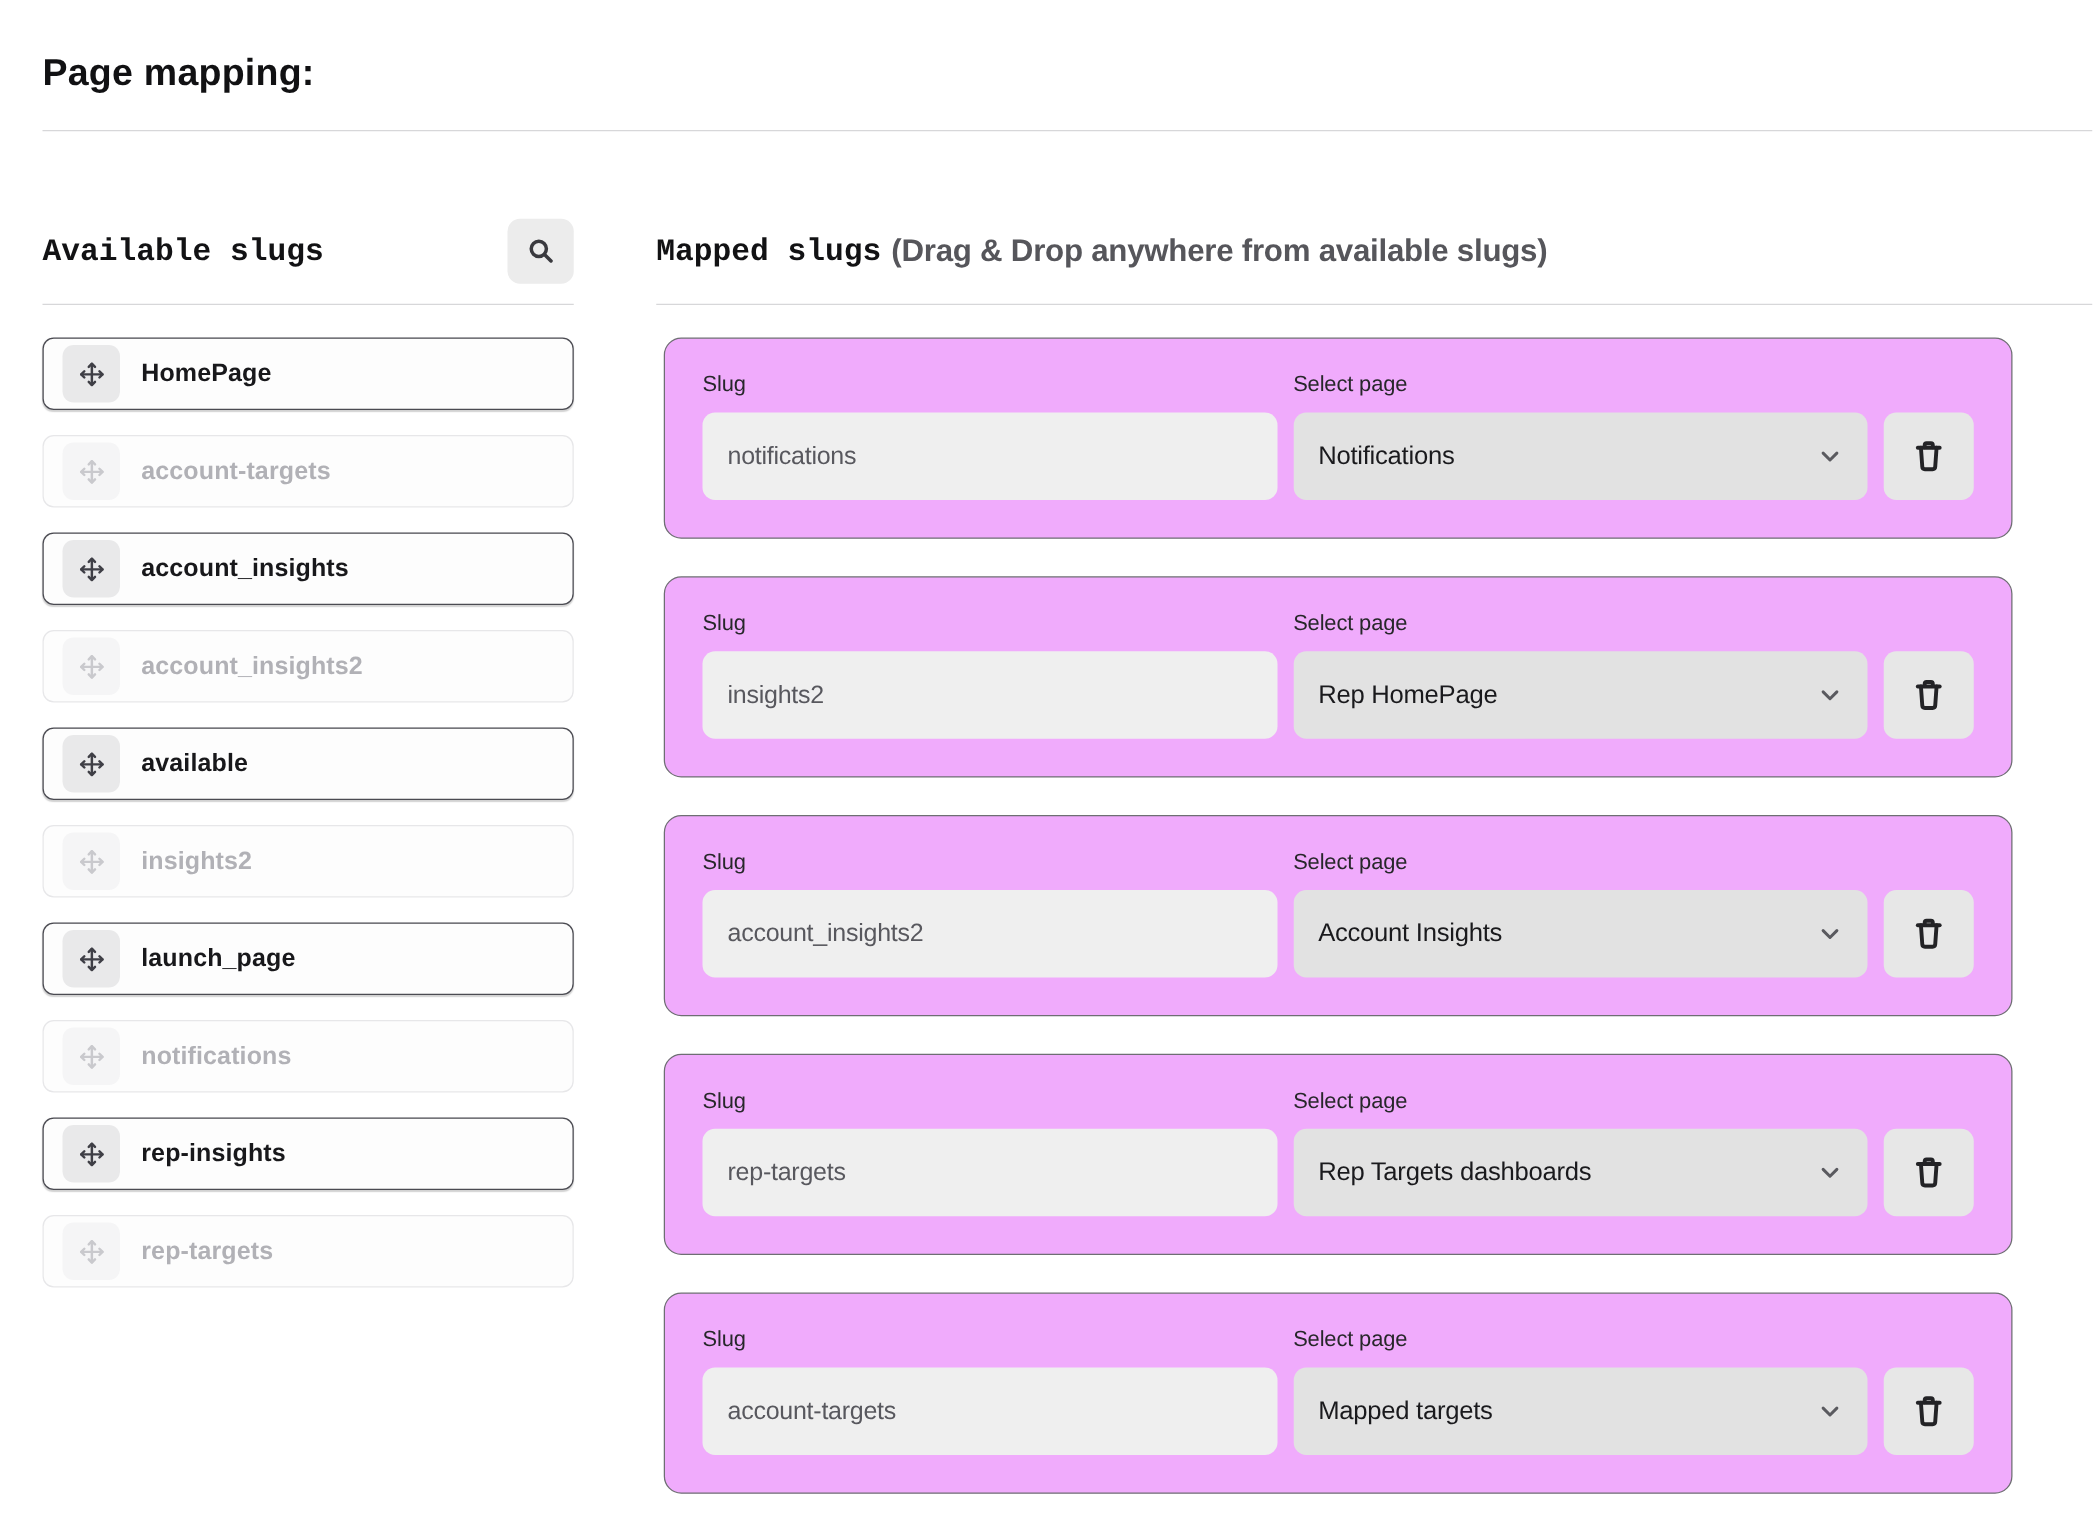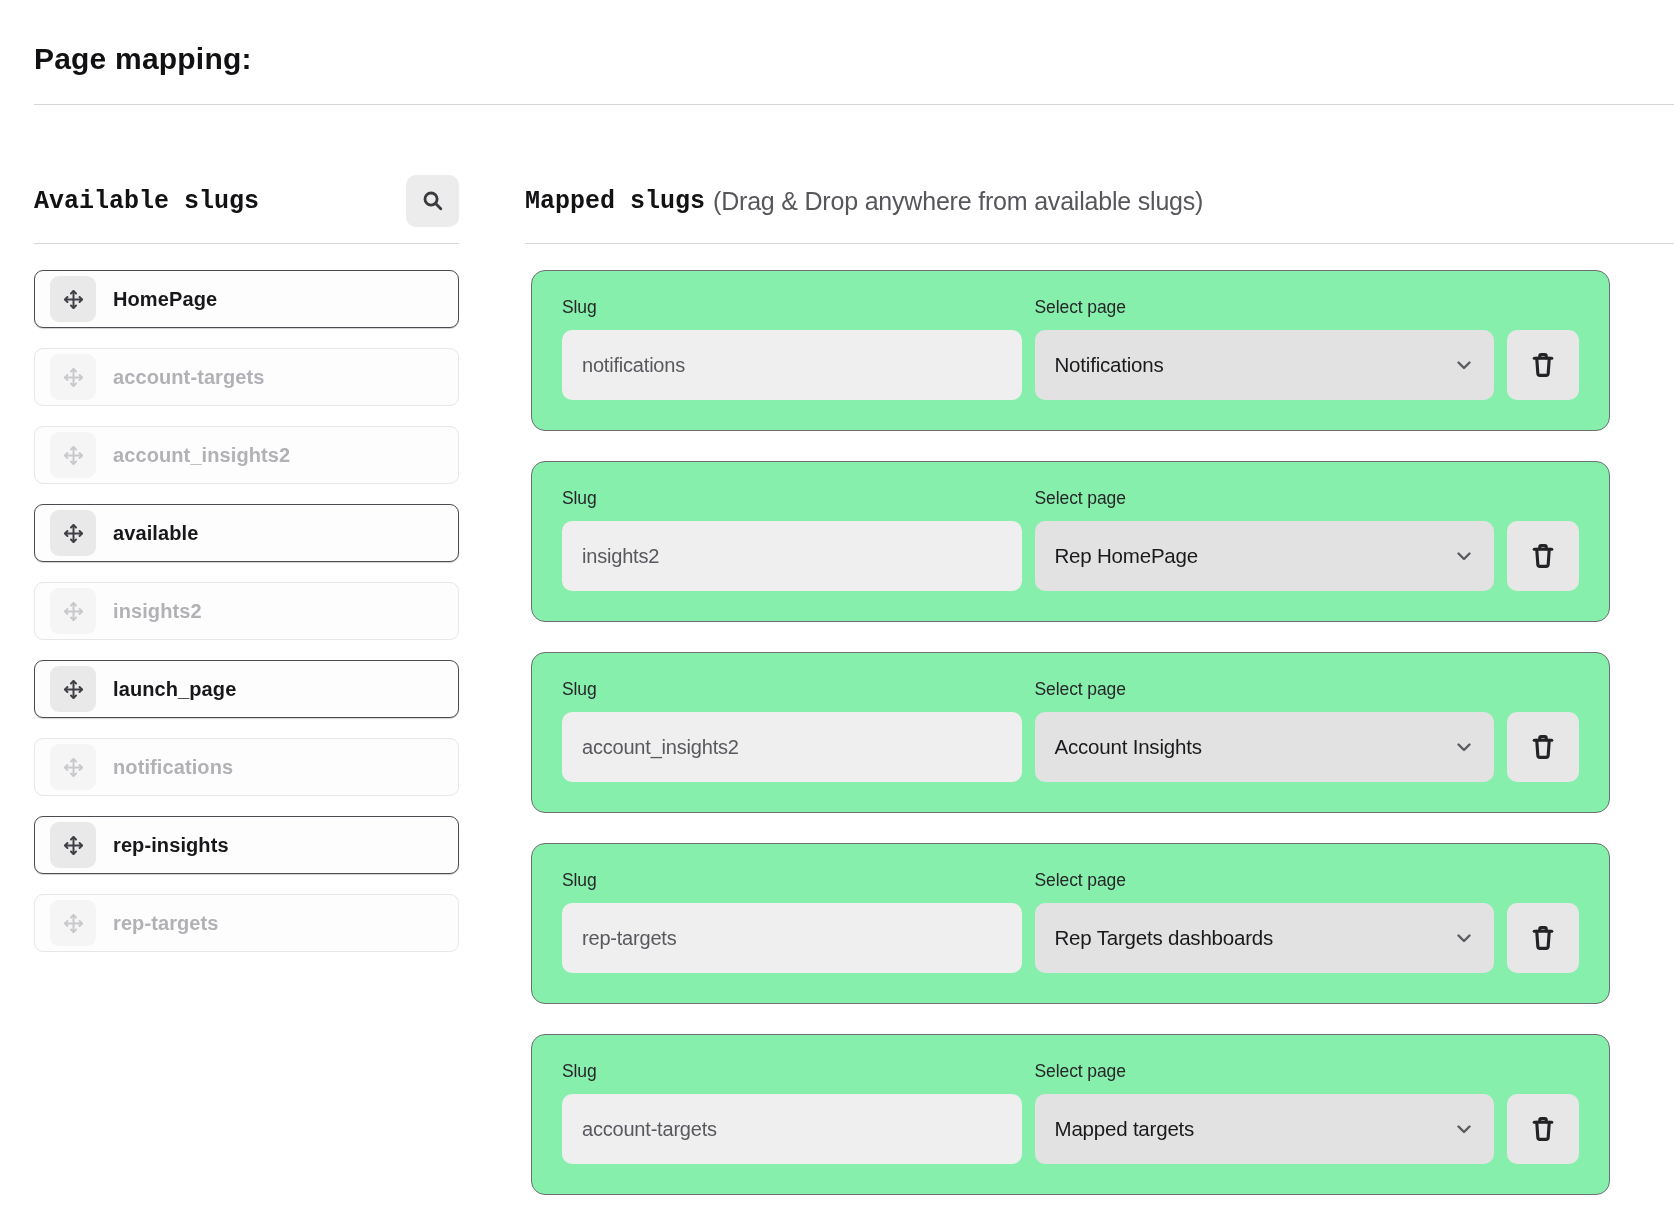--- a/index.html
+++ b/index.html
@@ -51,26 +51,26 @@
   }
   .slug-item.disabled .drag-handle { background: #f5f5f6; }
   .drag-handle svg { stroke: #3f3f46; }
   .slug-item.disabled .drag-handle svg { stroke: #c9c9cd; }
   .slug-label { margin-left: 17px; font-size: 20px; font-weight: 700; color: #18181b; letter-spacing: 0.1px; }
   .slug-item.disabled .slug-label { color: #b1b1b6; }
 
   
   .mapped { flex: 1 1 auto; margin-left: 66px; }
   .mapped .panel-head { justify-content: flex-start; text-align: right; }
-  .mapped-title-note { font-size: 25px; font-weight: 400; color: #56565b; margin-left: 8px; letter-spacing: -0.2px; }
+  .mapped-title-note { font-size: 25px; font-weight: 700; color: #56565b; margin-left: 8px; letter-spacing: -0.2px; }
   .mapped .divider { margin-top: 16px; }
 
   .mapped-list { display: flex; flex-direction: column; gap: 30px; margin: 26px 64px 0 6px; }
   .card {
-    background: #86efac; border: 1px solid #6e6e73; border-radius: 14px;
+    background: #f0abfc; border: 1px solid #6e6e73; border-radius: 14px;
     padding: 26px 30px 30px 30px;
     display: grid; grid-template-columns: 1fr 1fr 72px; column-gap: 13px;
   }
   .field { display: flex; flex-direction: column; }
   .field-label { font-size: 17.5px; color: #27272a; letter-spacing: -0.1px; margin-bottom: 12px; }
   .slug-input {
     height: 70px; border: none; border-radius: 10px; background: #efefef;
     font-family: "Liberation Sans", sans-serif;
     font-size: 20px; color: #58585e; padding: 0 20px; letter-spacing: -0.2px;
     outline: none; width: 100%;
@@ -129,20 +129,33 @@
         <line x1="4" y1="12" x2="20" y2="12"></line>
         <polyline points="9.6,6.2 12,3.8 14.4,6.2"></polyline>
         <polyline points="9.6,17.8 12,20.2 14.4,17.8"></polyline>
         <polyline points="6.2,9.6 3.8,12 6.2,14.4"></polyline>
         <polyline points="17.8,9.6 20.2,12 17.8,14.4"></polyline>
       </svg>
     </span>
     <span class="slug-label">account-targets</span>
   </li>
 
+  <li class="slug-item">
+    <span class="drag-handle">
+      <svg width="25" height="25" viewBox="0 0 24 24" fill="none" stroke-width="1.9" stroke-linecap="round" stroke-linejoin="round">
+        <line x1="12" y1="4" x2="12" y2="20"></line>
+        <line x1="4" y1="12" x2="20" y2="12"></line>
+        <polyline points="9.6,6.2 12,3.8 14.4,6.2"></polyline>
+        <polyline points="9.6,17.8 12,20.2 14.4,17.8"></polyline>
+        <polyline points="6.2,9.6 3.8,12 6.2,14.4"></polyline>
+        <polyline points="17.8,9.6 20.2,12 17.8,14.4"></polyline>
+      </svg>
+    </span>
+    <span class="slug-label">account_insights</span>
+  </li>
 
   <li class="slug-item disabled">
     <span class="drag-handle">
       <svg width="25" height="25" viewBox="0 0 24 24" fill="none" stroke-width="1.9" stroke-linecap="round" stroke-linejoin="round">
         <line x1="12" y1="4" x2="12" y2="20"></line>
         <line x1="4" y1="12" x2="20" y2="12"></line>
         <polyline points="9.6,6.2 12,3.8 14.4,6.2"></polyline>
         <polyline points="9.6,17.8 12,20.2 14.4,17.8"></polyline>
         <polyline points="6.2,9.6 3.8,12 6.2,14.4"></polyline>
         <polyline points="17.8,9.6 20.2,12 17.8,14.4"></polyline>

